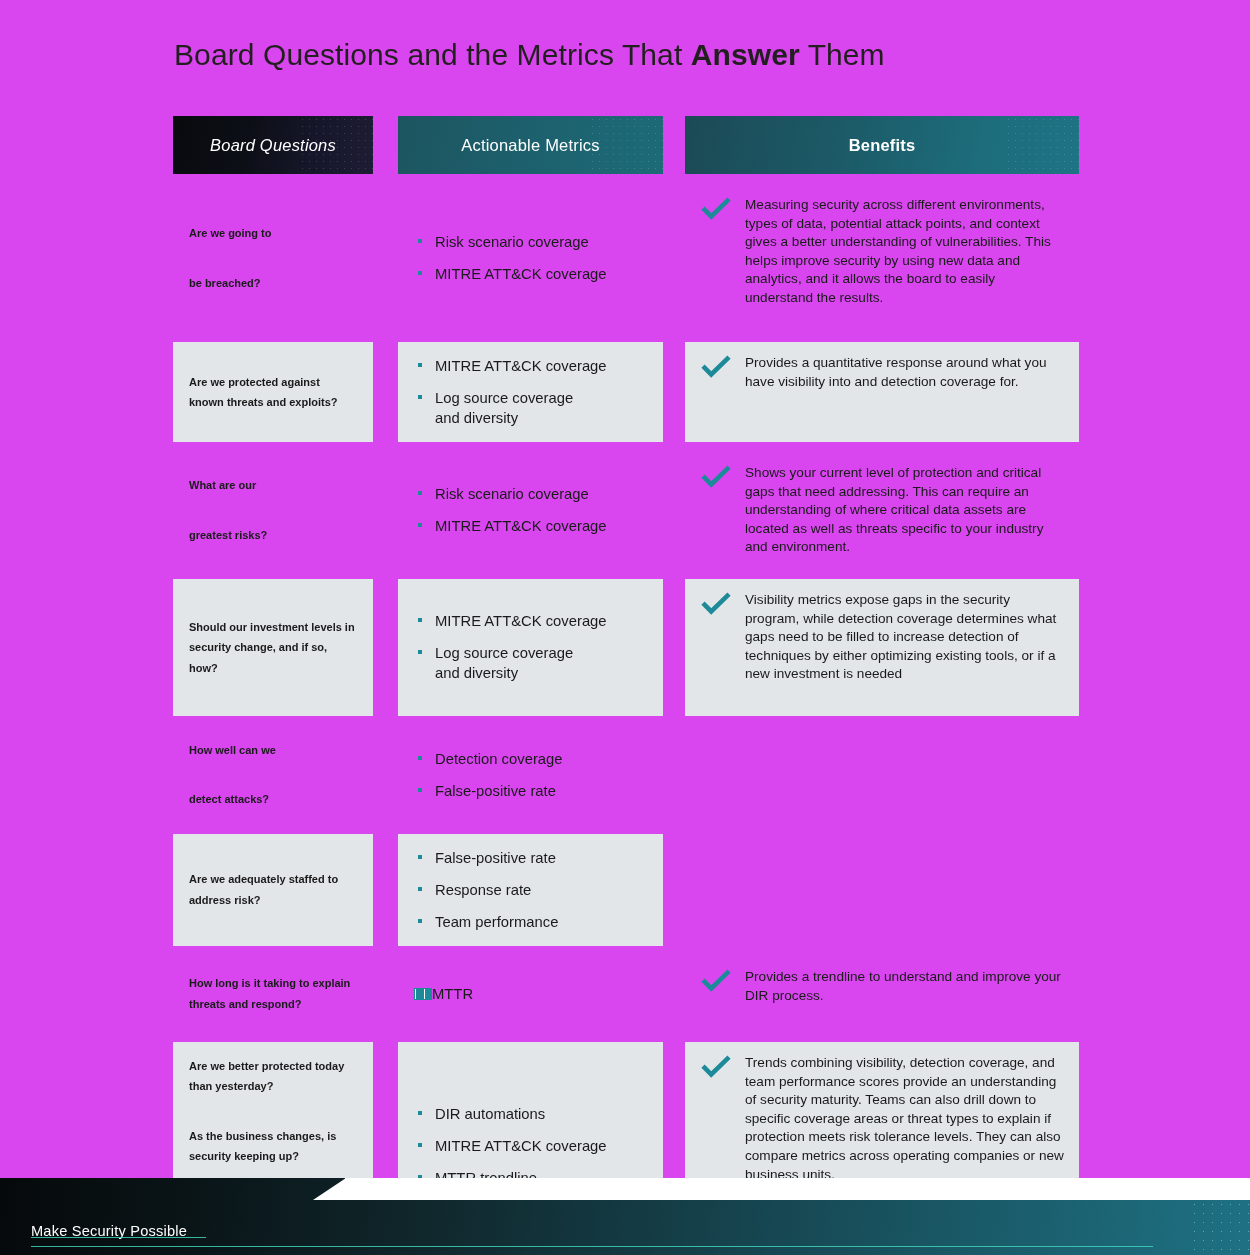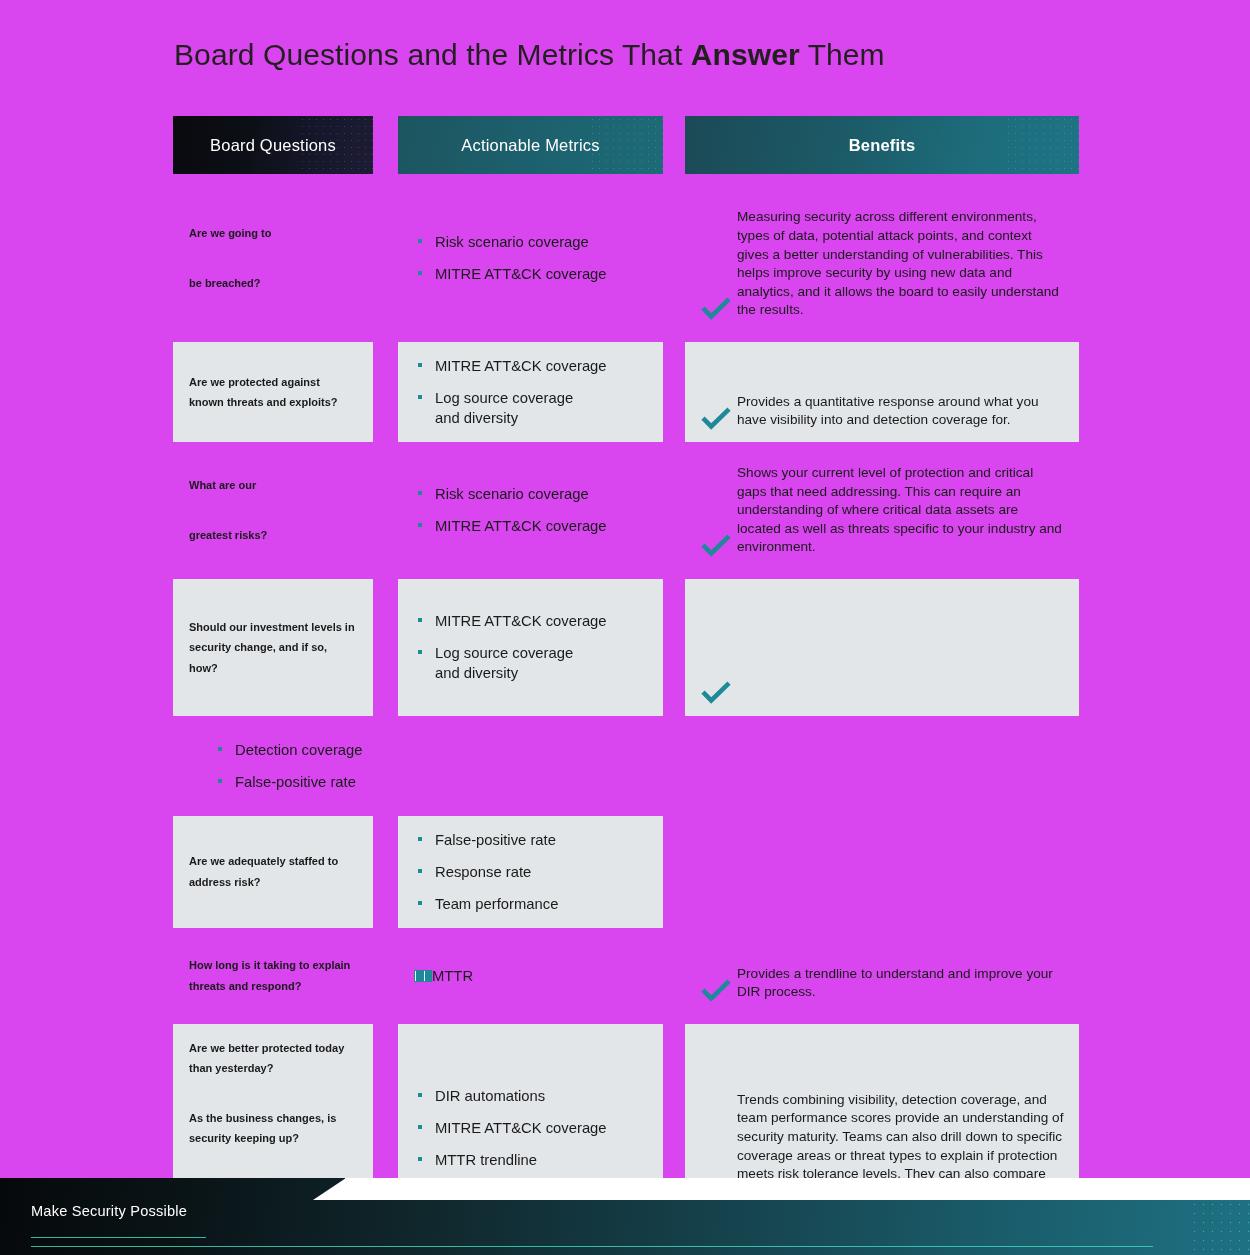--- a/index.html
+++ b/index.html
@@ -62,20 +62,21 @@
     align-items: center;
     justify-content: center;
     color: #ffffff;
     font-size: 16.5px;
     letter-spacing: 0.2px;
     position: relative;
     overflow: hidden;
   }
   .hdr-q {
     background: linear-gradient(100deg, #080a0e 0%, #0d0f17 38%, #16172b 72%, #1d1c35 100%);
+    font-style: italic;
   }
   .hdr-m {
     background: linear-gradient(100deg, #1c5560 0%, #1d5f6c 45%, #1d6b78 100%);
   }
   .hdr-b {
     background: linear-gradient(100deg, #1b4a56 0%, #1c5a67 40%, #1d6d7c 75%, #1e7384 100%);
     font-weight: 700;
     text-align: center;
   }
   .hdr .dots {
@@ -151,22 +152,22 @@
   }
   .tofu::before, .tofu::after {
     content: "";
     position: absolute;
     left: 0; top: 0; right: 0; bottom: 0;
     border-left: 1px solid #ffffff;
   }
 
   .b-wrap {
     display: flex;
-    align-items: flex-end;
-    gap: 0;
+    align-items: flex-start;
+    gap: 8px;
     height: 100%;
     padding: 12px 14px 12px 10px;
   }
   .check {
     flex: 0 0 42px;
     width: 42px;
     display: flex;
     align-items: center;
     justify-content: center;
   }
@@ -206,21 +207,21 @@
     left: 313px;
     top: 0;
     width: 33px;
     height: 22px;
     background: #ffffff;
     clip-path: polygon(100% 0, 100% 100%, 0 100%);
   }
   .footer-label {
     position: absolute;
     left: 31px;
-    top: 25px;
+    top: 45px;
     color: #ffffff;
     font-size: 14.6px;
     letter-spacing: 0.2px;
   }
   .footer-line-short {
     position: absolute;
     left: 31px;
     top: 59px;
     width: 175px;
     height: 1px;
@@ -381,24 +382,33 @@
             </div>
           </div>
           <div class="gutter2"></div>
           <div class="cell col-b shade">
             <div class="b-wrap">
               <div class="check">
                 <svg width="30" height="24" viewBox="0 0 30 24" aria-hidden="true">
                   <path d="M2 12.2 L10.2 20.4 L28 3.2" fill="none" stroke="#1c8a98" stroke-width="4.6" stroke-linecap="butt" stroke-linejoin="miter"></path>
                 </svg>
               </div>
+              <div class="b-text">Visibility metrics expose gaps in the security program, while detection coverage determines what gaps need to be filled to increase detection of techniques by either optimizing existing tools, or if a new investment is needed</div>
             </div>
           </div>
         </div>
         <div class="row" style="margin-bottom: 10px; min-height: 68px;">
+          <div class="cell col-q">
+            <div class="cell-inner">
+              <div class="q-text">
+                <p>How well can we</p>
+                <p>detect attacks?</p>
+              </div>
+            </div>
+          </div>
           <div class="gutter1"></div>
           <div class="cell col-m">
             <div class="cell-inner">
               <ul class="m-list">
                 <li><span class="bullet"></span><span>Detection coverage</span></li>
                 <li><span class="bullet"></span><span>False-positive rate</span></li>
               </ul>
             </div>
           </div>
           <div class="gutter2"></div>

